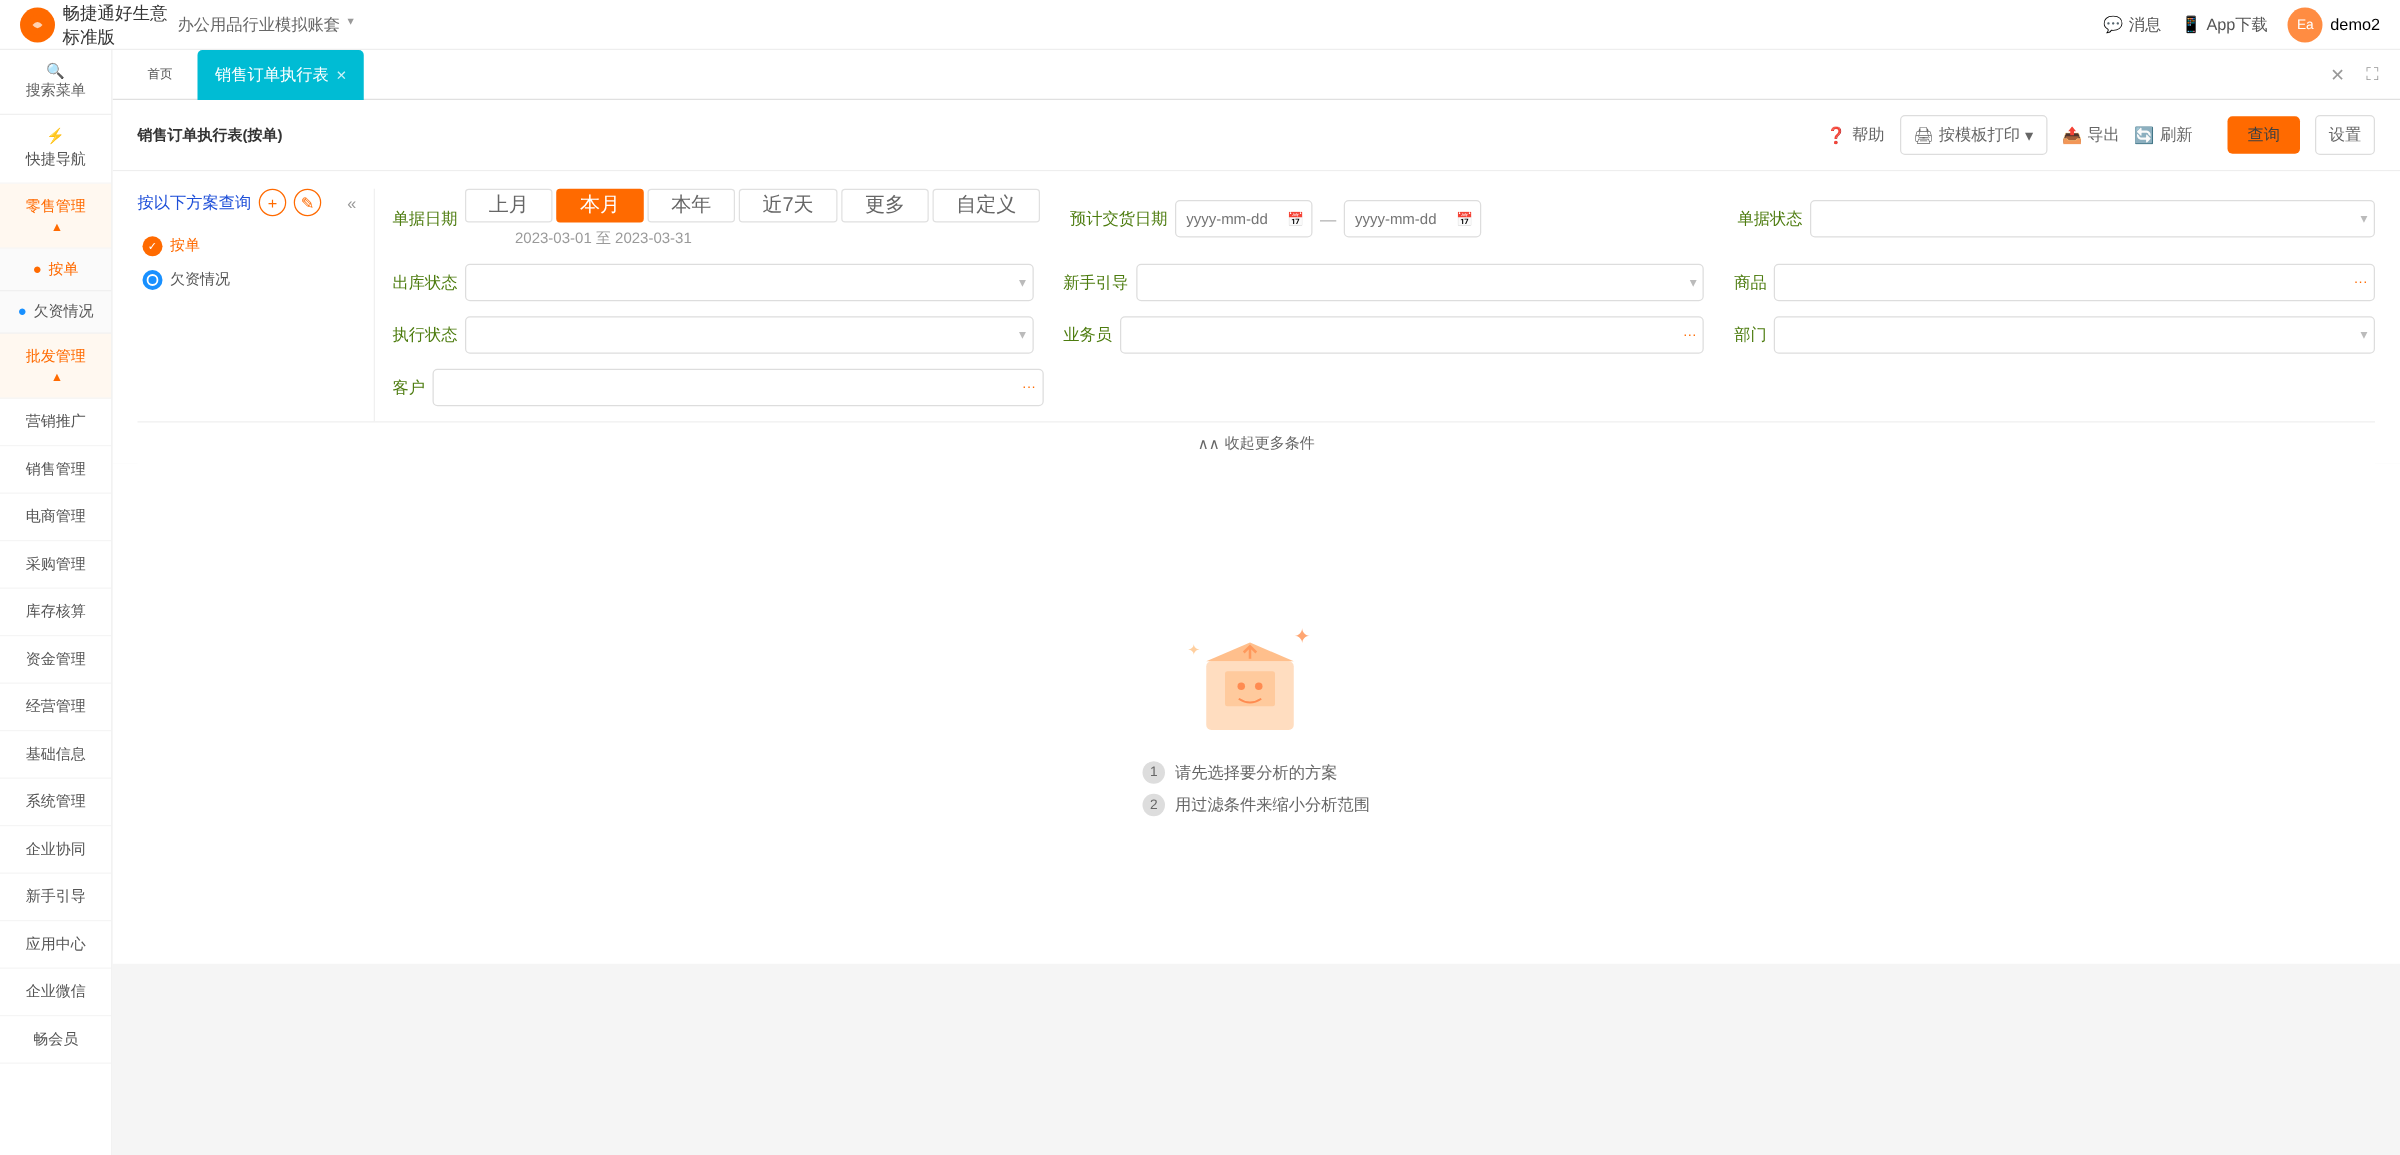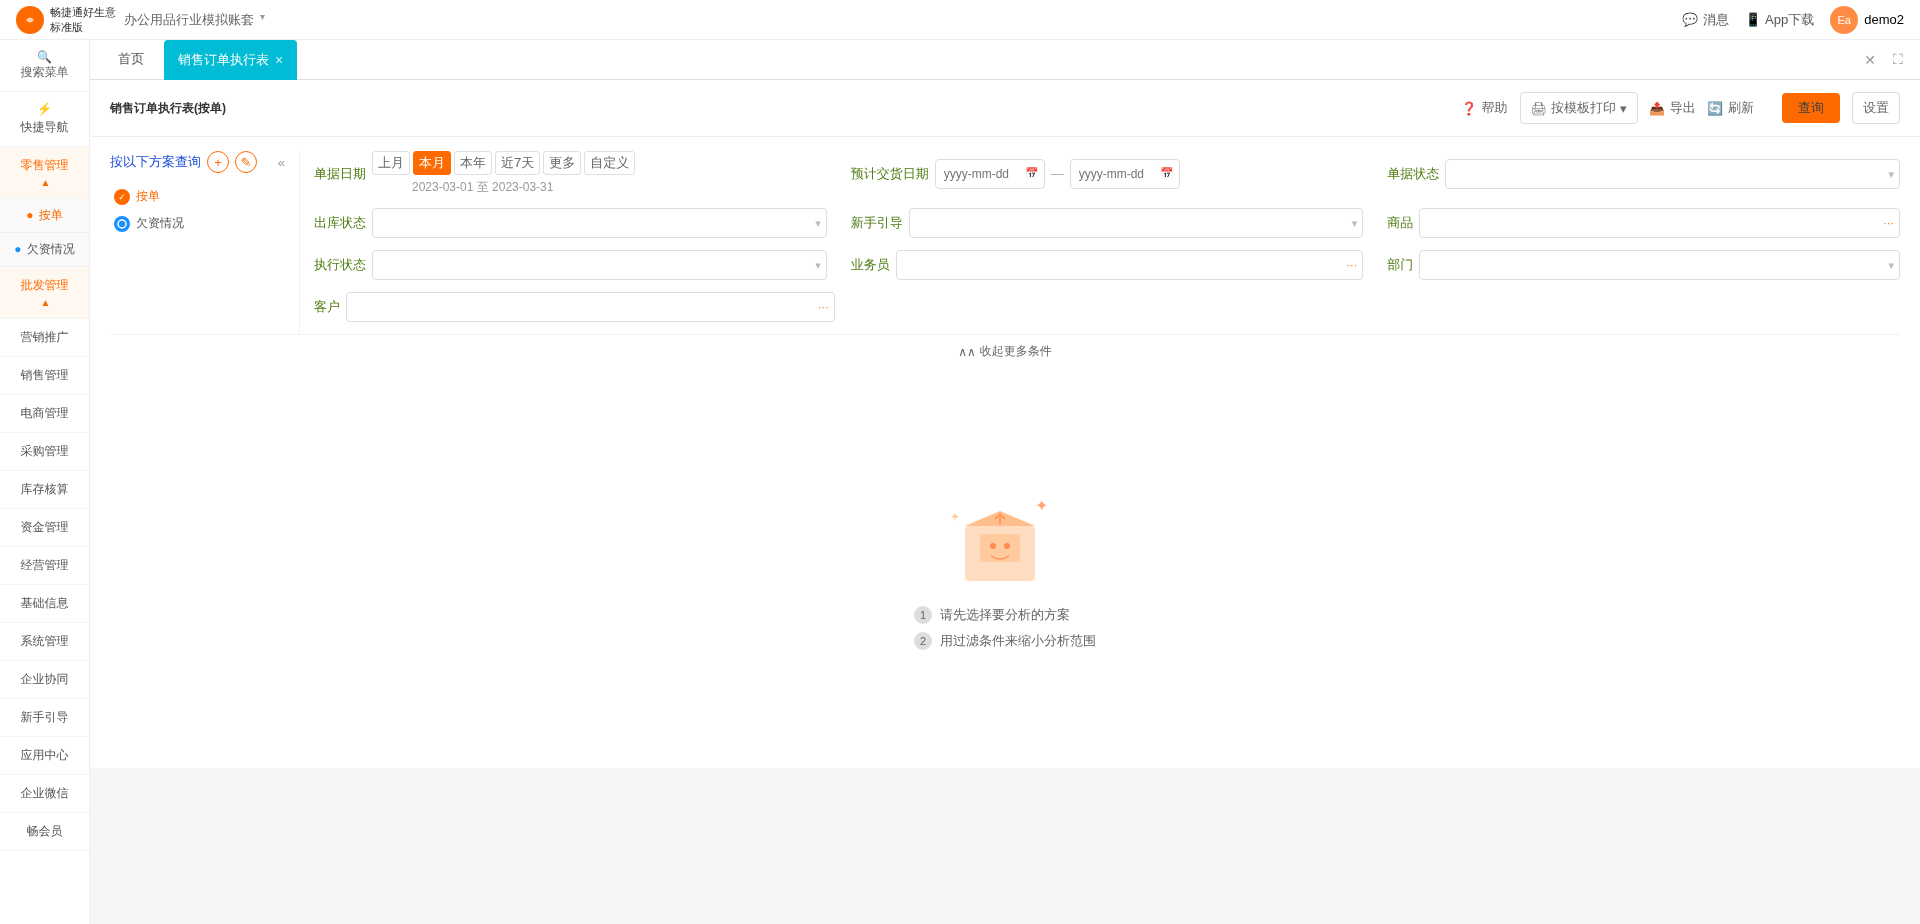--- a/index.html
+++ b/index.html
@@ -32,21 +32,21 @@
       background: #ff6a00;
       border-radius: 50%;
       display: flex;
       align-items: center;
       justify-content: center;
       color: #fff;
       font-size: 12px;
       font-weight: bold;
     }
     .logo-text {
-      font-size: 11px;
+      font-size: 14px;
       color: #333;
       line-height: 1.3;
     }
     .breadcrumb-nav {
       display: flex;
       align-items: flex-start;
       gap: 6px;
       color: #666;
       font-size: 13px;
     }
@@ -159,21 +159,21 @@
       height: 40px;
       flex-shrink: 0;
     }
     .tab-home {
       padding: 0 16px;
       height: 40px;
       display: flex;
       align-items: center;
       cursor: pointer;
       color: #555;
-      font-size: 13px;
+      font-size: 10px;
       border-bottom: 2px solid transparent;
     }
     .tab {
       padding: 0 14px;
       height: 40px;
       display: flex;
       align-items: center;
       gap: 6px;
       cursor: pointer;
       color: #fff;
@@ -449,22 +449,22 @@
       right: 6px;
       color: #ff6a00;
       font-size: 11px;
     }
     .date-wrap {
       position: relative;
       display: inline-flex;
       align-items: center;
     }
     .qd-btn {
-      padding: 2px 5px;
-      font-size: 13px;
+      padding: 2px 18px;
+      font-size: 16px;
       border: 1px solid #e0e0e0;
       border-radius: 3px;
       cursor: pointer;
       color: #666;
       background: #fff;
       white-space: nowrap;
     }
     .qd-btn.active {
       background: #ff6a00;
       color: #fff;

